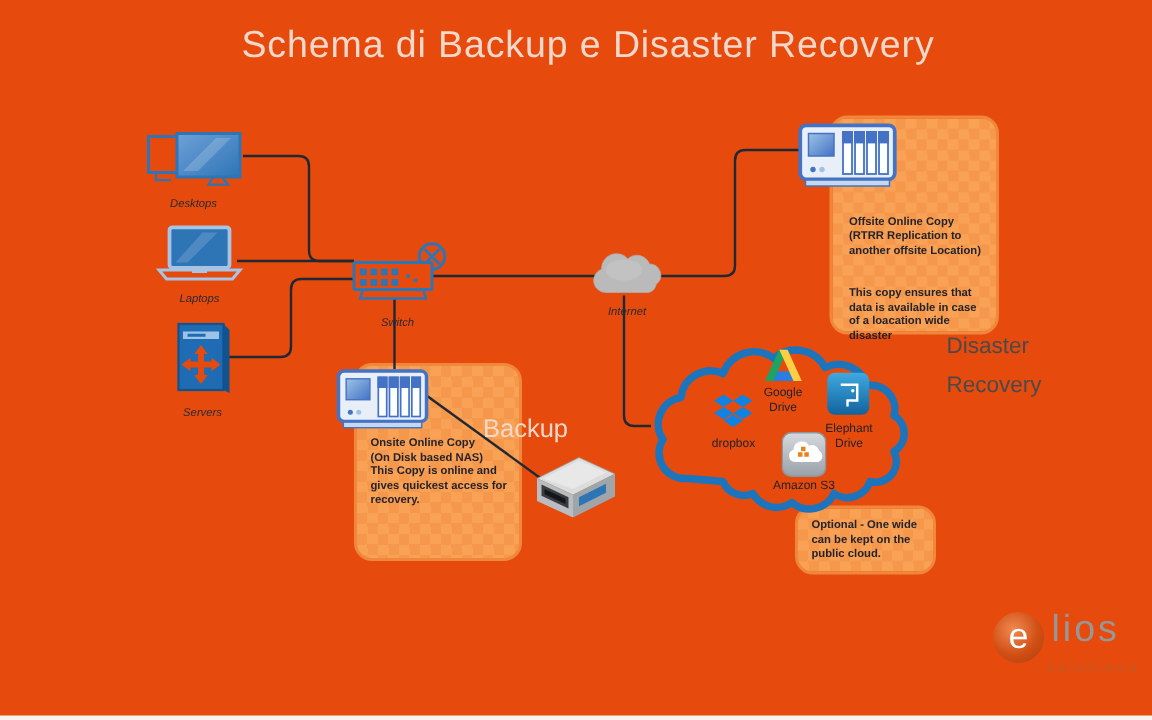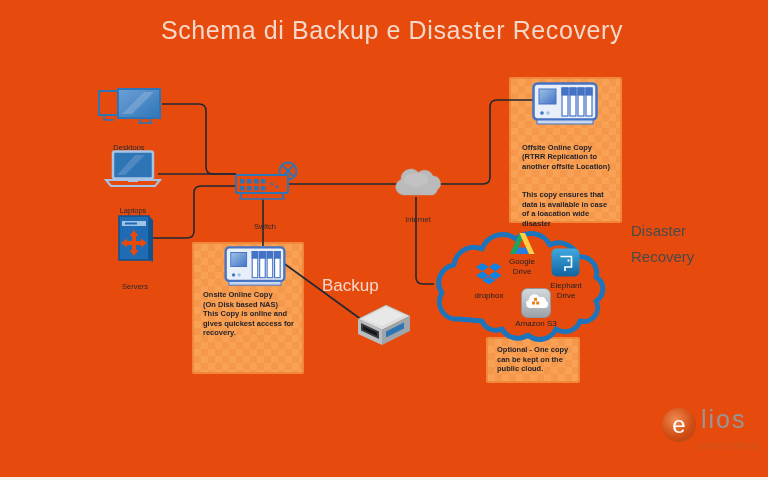--- a/index.html
+++ b/index.html
@@ -13,35 +13,36 @@
 
   
   .title {
     position:absolute; top:16px; left:0; width:100%;
     text-align:center; font-size:25px; font-weight:300;
     color:#F5D8CA; letter-spacing:0.6px;padding-left:16px;
   }
 
   
   .callout {
-    position:absolute; border-radius:2px;
+    position:absolute; border-radius:12px;
     border:2px solid #F1873B;
     background-image:conic-gradient(#F9A155 0 25%, #F5984B 0 50%, #F9A155 0 75%, #F5984B 0);
     background-size:14px 14px;
     z-index:1;
+    margin-left:44px;
   }
   .callout-text {
     position:absolute; font-size:7.5px; font-weight:bold;
     color:#23232B; line-height:9.6px; letter-spacing:0;
   }
   .callout-body { margin-top:9px; }
 
   
   .dev { position:absolute; text-align:center; z-index:3; }
-  .dev-label { font-size:7.5px; color:#2A2A30; margin-top:14px; }
+  .dev-label { font-size:7.5px; color:#2A2A30; margin-top:1px;font-style:italic; }
 
   .abs { position:absolute; }
   .z3 { z-index:3; }
 
   #lines-layer { position:absolute; left:0; top:0; z-index:2; pointer-events:none; }
 
   .svc-label {
     position:absolute; text-align:center; font-size:8px;
     color:#22222A; line-height:9.5px; z-index:3;
   }
@@ -99,21 +100,21 @@
   <div class="callout" style="left:192px; top:242px; width:112px; height:132px;">
     <div class="callout-text pre" style="left:9px; top:46px; right:4px;">Onsite Online Copy
 (On Disk based NAS)
 This Copy is online and
 gives quickest access for
 recovery.</div>
   </div>
 
 
   <div class="callout" style="left:486px; top:337px; width:94px; height:46px;">
-    <div class="callout-text pre" style="left:9px; top:6px; right:3px;">Optional - One copy
+    <div class="callout-text pre" style="left:9px; top:6px; right:3px;">Optional - One wide
 can be kept on the
 public cloud.</div>
   </div>
 
   <svg id="lines-layer" width="768" height="480" viewBox="0 0 768 480">
     <g fill="none" stroke="#1F2833" stroke-width="1.6">
       <path d="M162,104 H199 Q206,104 206,111 V167 Q206,174 213,174 H236"></path>
       <path d="M158,174 H236"></path>
       <path d="M148,238 H187 Q194,238 194,231 V193 Q194,186 201,186 H236"></path>
       <path d="M288,184 H400"></path>

